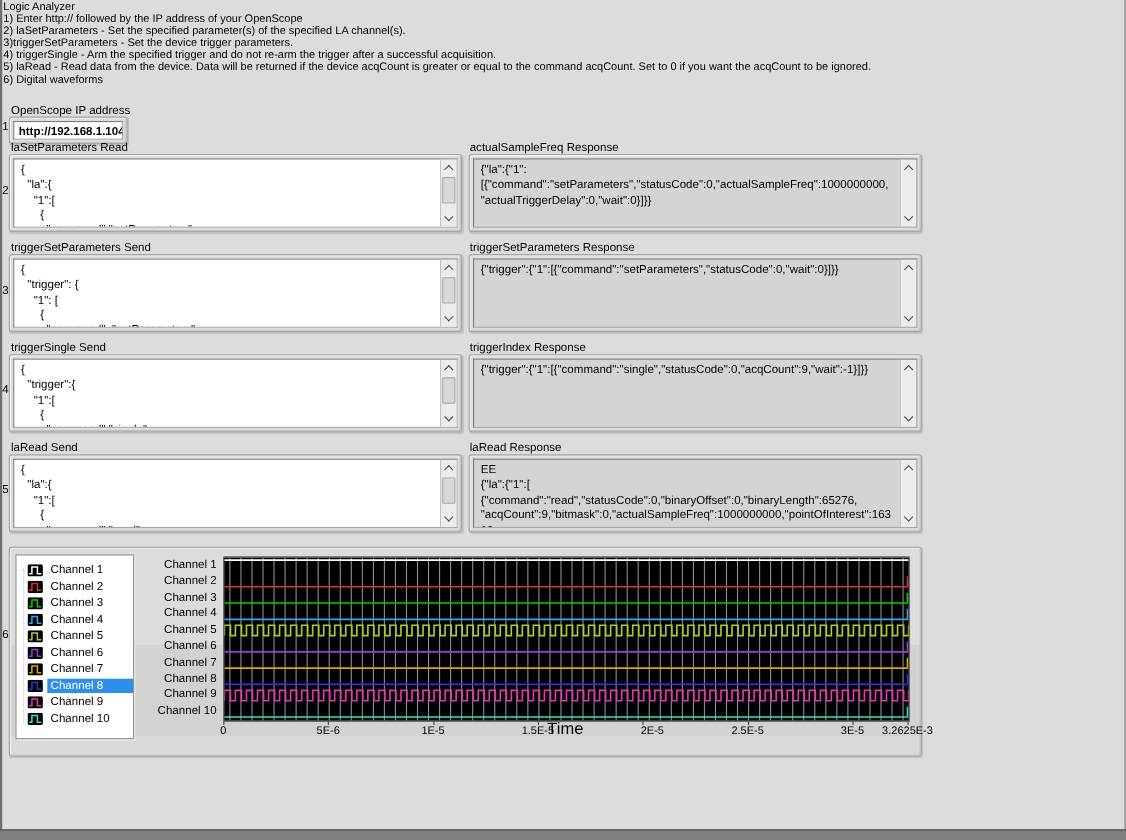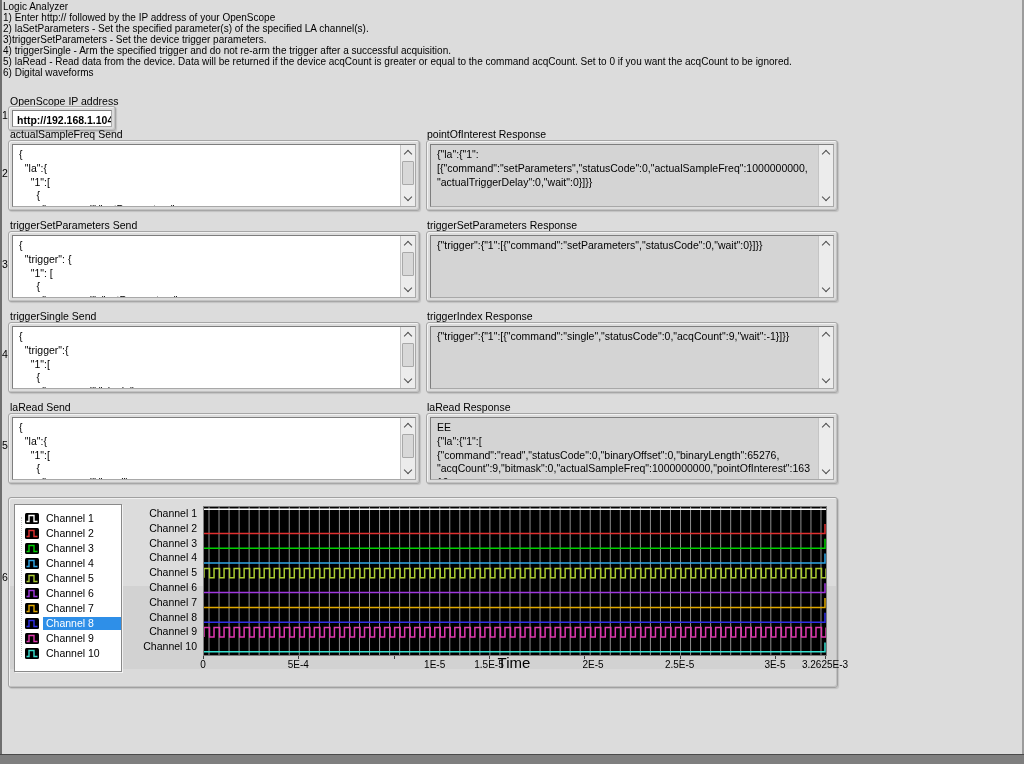--- a/index.html
+++ b/index.html
@@ -118,22 +118,22 @@
 <div class="abs side-num" style="top:439px">5</div>
 <div class="abs side-num" style="top:571px">6</div>
 
 <div class="abs ctl-label" style="left:10px;top:95px">OpenScope IP address</div>
 <div class="abs ctl" style="left:8px;top:106px;width:108px;height:25px">
   <div class="ctl-inner">
     <div class="ip-text">http://192.168.1.104</div>
   </div>
 </div>
 
-<div class="abs ctl-label" style="left:10px;top:128px">actualSampleFreq Send</div>
-<div class="abs ctl-label" style="left:427px;top:128px">pointOfInterest Response</div>
+<div class="abs ctl-label" style="left:10px;top:128px">laSetParameters Read</div>
+<div class="abs ctl-label" style="left:427px;top:128px">actualSampleFreq Response</div>
 <div class="abs ctl" style="left:8px;top:140px;width:412px;height:71px">
   <div class="ctl-inner">
     <div class="txt">{
   "la":{
     "1":[
       {
         "command":"setParameters",</div>
     <div class="sb">
         <div class="thumb"></div>
       </div>
@@ -371,23 +371,23 @@
         <path d="M0 100.4 H621 V91.0" fill="none" stroke="#e0a800" stroke-width="1.5"></path>
         <path d="M0 115.2 H621 V105.8" fill="none" stroke="#3030e8" stroke-width="1.5"></path>
         <path d="M0 130.0 L0.00 130.0 L0.00 120.6 L5.52 120.6 L5.52 130.0 L10.03 130.0 L10.03 120.6 L15.55 120.6 L15.55 130.0 L20.06 130.0 L20.06 120.6 L25.58 120.6 L25.58 130.0 L30.10 130.0 L30.10 120.6 L35.61 120.6 L35.61 130.0 L40.13 130.0 L40.13 120.6 L45.65 120.6 L45.65 130.0 L50.16 130.0 L50.16 120.6 L55.68 120.6 L55.68 130.0 L60.19 130.0 L60.19 120.6 L65.71 120.6 L65.71 130.0 L70.23 130.0 L70.23 120.6 L75.74 120.6 L75.74 130.0 L80.26 130.0 L80.26 120.6 L85.78 120.6 L85.78 130.0 L90.29 130.0 L90.29 120.6 L95.81 120.6 L95.81 130.0 L100.32 130.0 L100.32 120.6 L105.84 120.6 L105.84 130.0 L110.35 130.0 L110.35 120.6 L115.87 120.6 L115.87 130.0 L120.39 130.0 L120.39 120.6 L125.90 120.6 L125.90 130.0 L130.42 130.0 L130.42 120.6 L135.94 120.6 L135.94 130.0 L140.45 130.0 L140.45 120.6 L145.97 120.6 L145.97 130.0 L150.48 130.0 L150.48 120.6 L156.00 120.6 L156.00 130.0 L160.52 130.0 L160.52 120.6 L166.03 120.6 L166.03 130.0 L170.55 130.0 L170.55 120.6 L176.07 120.6 L176.07 130.0 L180.58 130.0 L180.58 120.6 L186.10 120.6 L186.10 130.0 L190.61 130.0 L190.61 120.6 L196.13 120.6 L196.13 130.0 L200.65 130.0 L200.65 120.6 L206.16 120.6 L206.16 130.0 L210.68 130.0 L210.68 120.6 L216.20 120.6 L216.20 130.0 L220.71 130.0 L220.71 120.6 L226.23 120.6 L226.23 130.0 L230.74 130.0 L230.74 120.6 L236.26 120.6 L236.26 130.0 L240.77 130.0 L240.77 120.6 L246.29 120.6 L246.29 130.0 L250.81 130.0 L250.81 120.6 L256.32 120.6 L256.32 130.0 L260.84 130.0 L260.84 120.6 L266.36 120.6 L266.36 130.0 L270.87 130.0 L270.87 120.6 L276.39 120.6 L276.39 130.0 L280.90 130.0 L280.90 120.6 L286.42 120.6 L286.42 130.0 L290.94 130.0 L290.94 120.6 L296.45 120.6 L296.45 130.0 L300.97 130.0 L300.97 120.6 L306.49 120.6 L306.49 130.0 L311.00 130.0 L311.00 120.6 L316.52 120.6 L316.52 130.0 L321.03 130.0 L321.03 120.6 L326.55 120.6 L326.55 130.0 L331.06 130.0 L331.06 120.6 L336.58 120.6 L336.58 130.0 L341.10 130.0 L341.10 120.6 L346.61 120.6 L346.61 130.0 L351.13 130.0 L351.13 120.6 L356.65 120.6 L356.65 130.0 L361.16 130.0 L361.16 120.6 L366.68 120.6 L366.68 130.0 L371.19 130.0 L371.19 120.6 L376.71 120.6 L376.71 130.0 L381.23 130.0 L381.23 120.6 L386.74 120.6 L386.74 130.0 L391.26 130.0 L391.26 120.6 L396.78 120.6 L396.78 130.0 L401.29 130.0 L401.29 120.6 L406.81 120.6 L406.81 130.0 L411.32 130.0 L411.32 120.6 L416.84 120.6 L416.84 130.0 L421.35 130.0 L421.35 120.6 L426.87 120.6 L426.87 130.0 L431.39 130.0 L431.39 120.6 L436.90 120.6 L436.90 130.0 L441.42 130.0 L441.42 120.6 L446.94 120.6 L446.94 130.0 L451.45 130.0 L451.45 120.6 L456.97 120.6 L456.97 130.0 L461.48 130.0 L461.48 120.6 L467.00 120.6 L467.00 130.0 L471.52 130.0 L471.52 120.6 L477.03 120.6 L477.03 130.0 L481.55 130.0 L481.55 120.6 L487.07 120.6 L487.07 130.0 L491.58 130.0 L491.58 120.6 L497.10 120.6 L497.10 130.0 L501.61 130.0 L501.61 120.6 L507.13 120.6 L507.13 130.0 L511.65 130.0 L511.65 120.6 L517.16 120.6 L517.16 130.0 L521.68 130.0 L521.68 120.6 L527.20 120.6 L527.20 130.0 L531.71 130.0 L531.71 120.6 L537.23 120.6 L537.23 130.0 L541.74 130.0 L541.74 120.6 L547.26 120.6 L547.26 130.0 L551.77 130.0 L551.77 120.6 L557.29 120.6 L557.29 130.0 L561.81 130.0 L561.81 120.6 L567.32 120.6 L567.32 130.0 L571.84 130.0 L571.84 120.6 L577.36 120.6 L577.36 130.0 L581.87 130.0 L581.87 120.6 L587.39 120.6 L587.39 130.0 L591.90 130.0 L591.90 120.6 L597.42 120.6 L597.42 130.0 L601.94 130.0 L601.94 120.6 L607.45 120.6 L607.45 130.0 L611.97 130.0 L611.97 120.6 L617.49 120.6 L617.49 130.0 L622 130.0 L622 120.6" fill="none" stroke="#e038b0" stroke-width="1.5"></path>
         <path d="M0 144.8 H621 V135.4" fill="none" stroke="#38e0d0" stroke-width="1.5"></path>
       </svg>
   </div>
   <div id="xaxis">
       <div class="xtick" style="left: 194px;"></div>
       <div class="xtick-label" style="left: 194px;">0</div>
       <div class="xtick" style="left: 289.326px;"></div>
-      <div class="xtick-label" style="left: 289.326px;">5E-4</div>
+      <div class="xtick-label" style="left: 289.326px;">5E-6</div>
       <div class="xtick" style="left: 384.651px;"></div>
-      <div class="xtick-label" style="left: 384.651px; margin-left: 41px;">1E-5</div>
+      <div class="xtick-label" style="left: 384.651px;">1E-5</div>
       <div class="xtick" style="left: 479.977px;"></div>
       <div class="xtick-label" style="left: 479.977px;">1.5E-5</div>
       <div class="xtick" style="left: 575.303px;"></div>
       <div class="xtick-label" style="left: 584px;">2E-5</div>
       <div class="xtick" style="left: 670.628px;"></div>
       <div class="xtick-label" style="left: 670.628px;">2.5E-5</div>
       <div class="xtick" style="left: 765.954px;"></div>
       <div class="xtick-label" style="left: 765.954px;">3E-5</div>
       <div class="xtick" style="left: 816px;"></div>
       <div class="xtick-label" style="left: 816px;">3.2625E-3</div>

